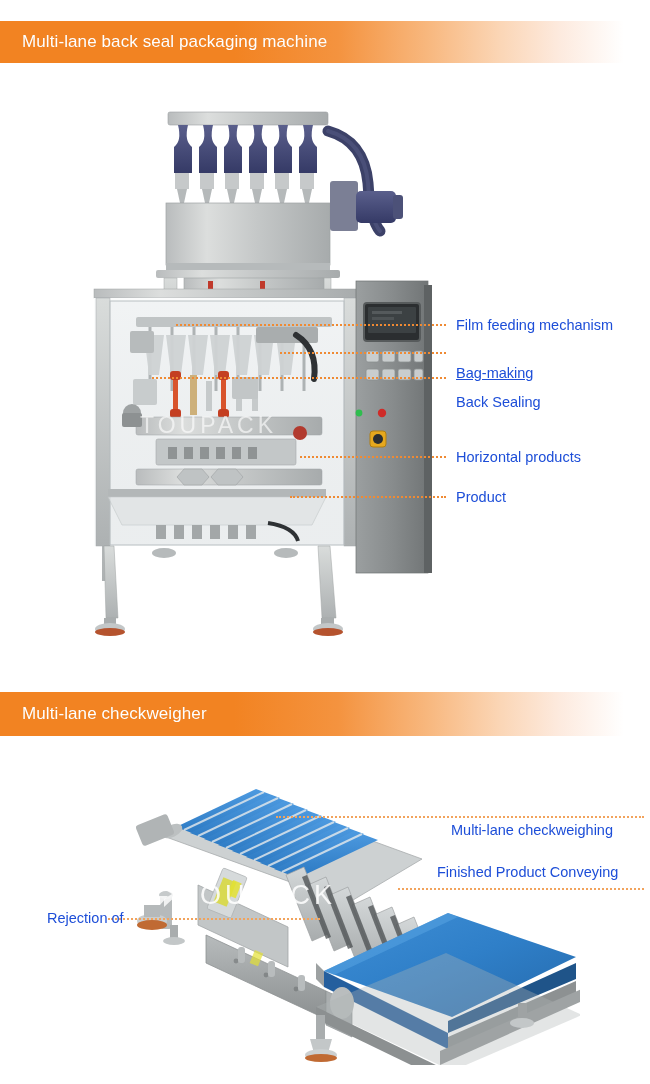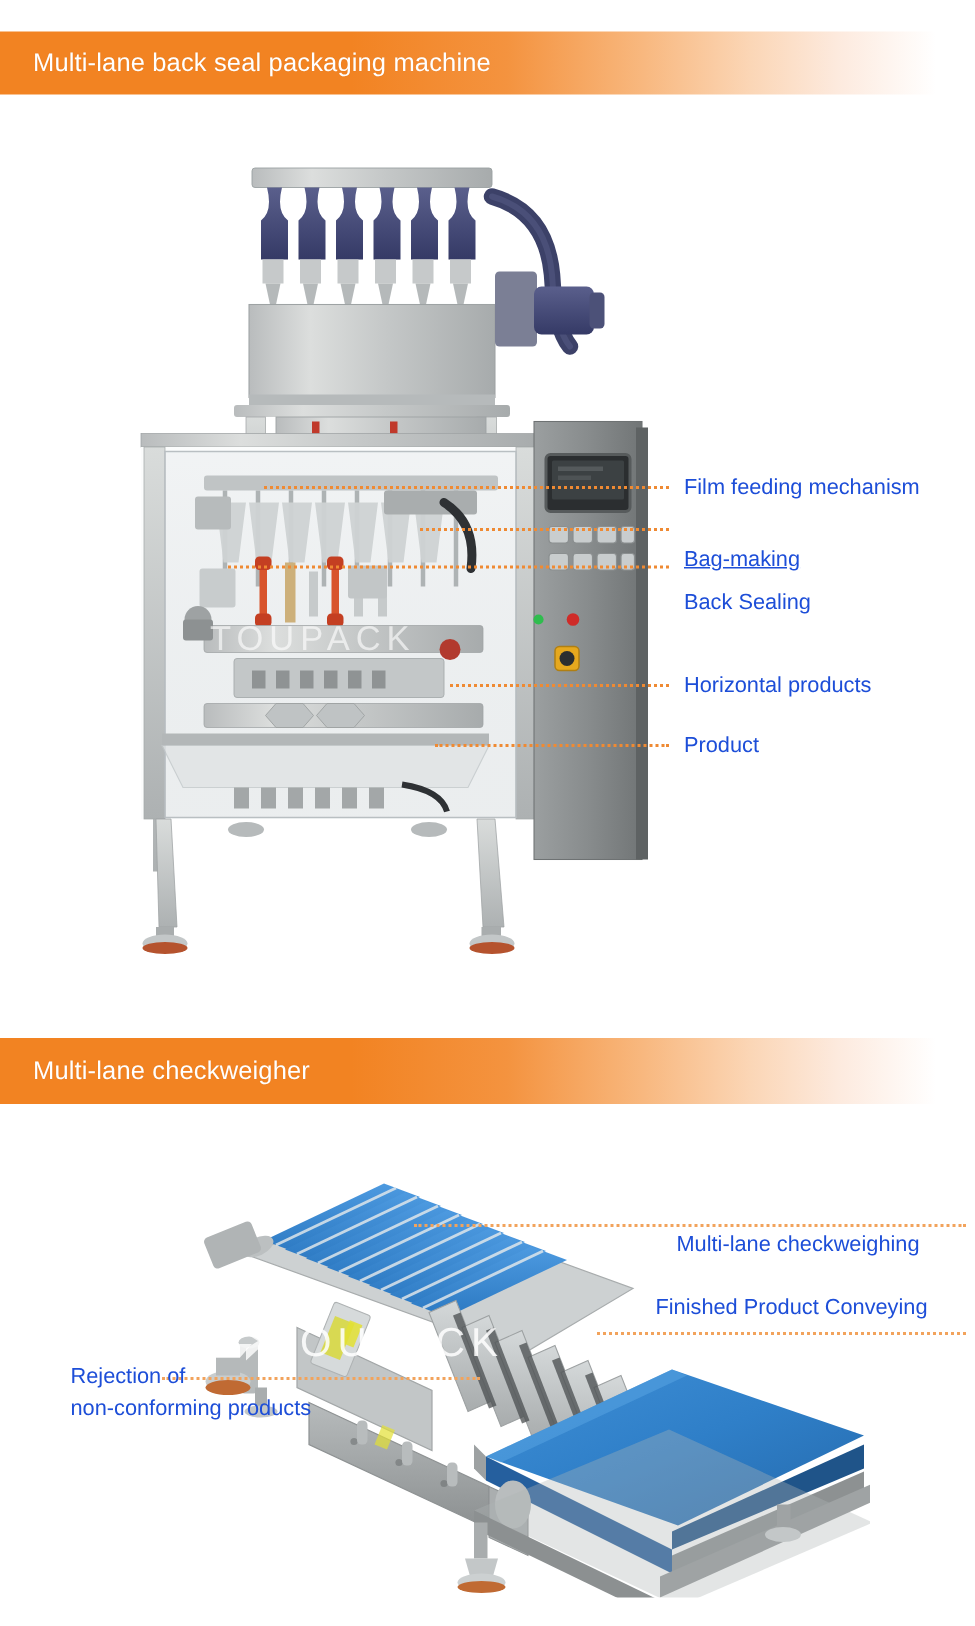--- a/index.html
+++ b/index.html
@@ -460,16 +460,15 @@
   </div>
 
   <div class="leader thin" style="left:276px; top:816px; width:368px;"></div>
   <div class="leader thin" style="left:398px; top:888px; width:246px;"></div>
   <div class="leader thin" style="left:108px; top:918px; width:212px;"></div>
 
   <div class="anno" style="left:451px; top:820px;">Multi-lane checkweighing</div>
   <div class="anno" style="left:437px; top:862px;">Finished Product Conveying</div>
   <div class="anno left-al" style="left:27px; top:908px;margin-left:20px;">
     <div>Rejection of</div>
-    <div>non-conforming products</div>
   </div>
 
 </div>
 
 </body></html>

